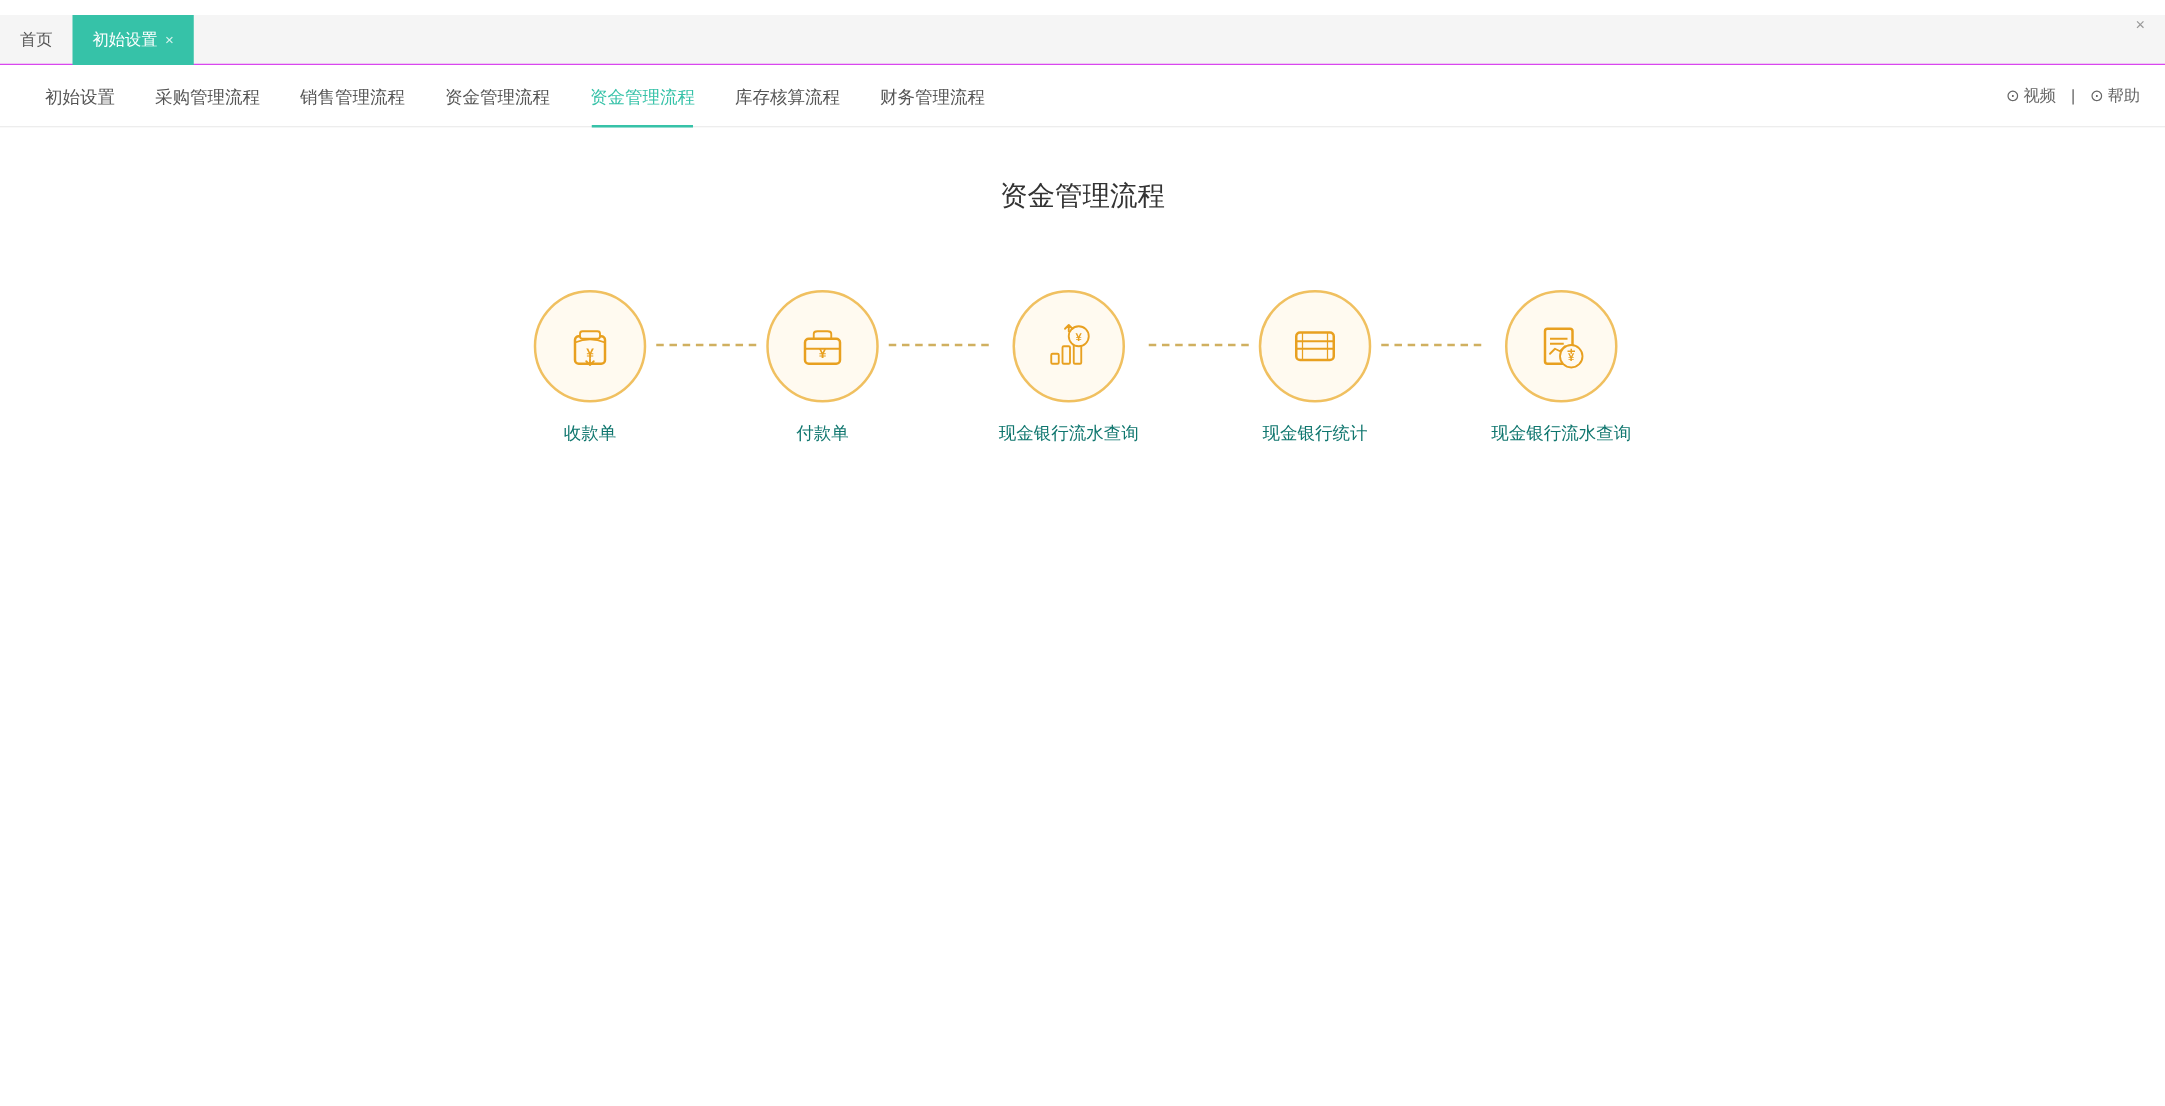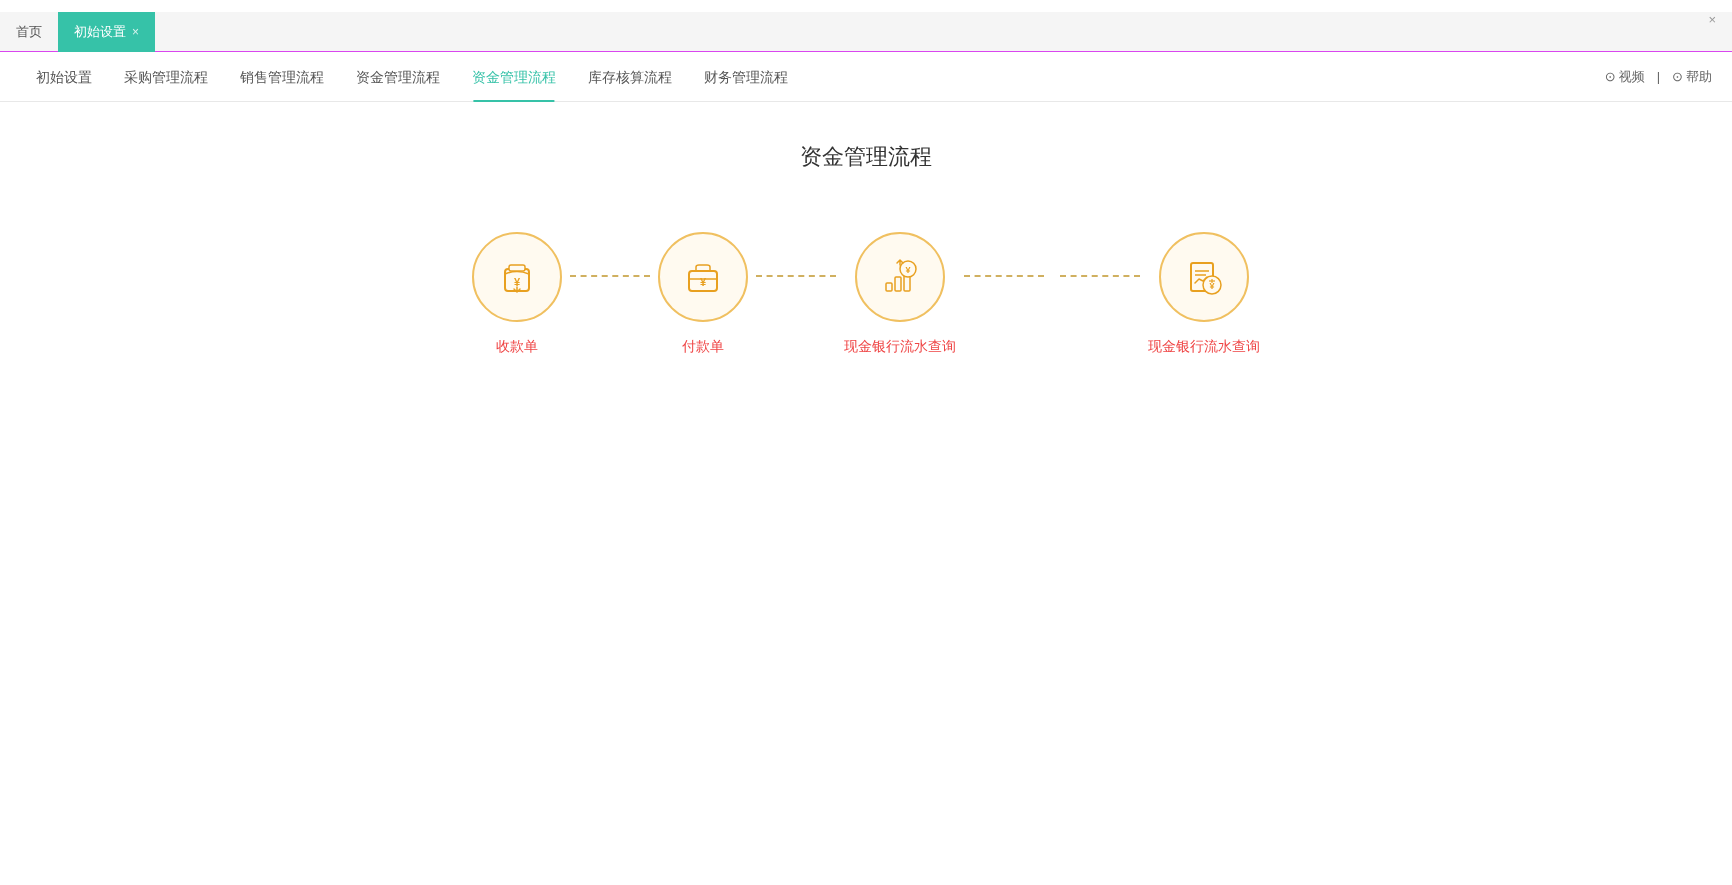--- a/index.html
+++ b/index.html
@@ -134,21 +134,21 @@
       display: flex;
       align-items: center;
       justify-content: center;
     }
     .flow-icon-circle svg {
       width: 44px;
       height: 44px;
     }
     .flow-label {
       font-size: 14px;
-      color: #ef4444;
+      color: #0f766e;
       text-align: center;
     }
     .flow-connector {
       display: flex;
       align-items: center;
       padding: 0 8px;
       padding-bottom: 36px; 
     }
     .dotted-line {
       width: 80px;
@@ -246,20 +246,33 @@
           <path d="M22 10 L22 6 M19 8 L22 5 L25 8" stroke="#e8a020" stroke-width="1.5" stroke-linecap="round" stroke-linejoin="round"></path>
         </svg>
       </div>
       <span class="flow-label">现金银行流水查询</span>
     </div>
 
     <div class="flow-connector">
       <div class="dotted-line"></div>
     </div>
 
+    <div class="flow-item">
+      <div class="flow-icon-circle">
+        <svg viewBox="0 0 44 44" fill="none" xmlns="http://www.w3.org/2000/svg">
+
+          <rect x="7" y="11" width="30" height="22" rx="3" stroke="#e8a020" stroke-width="2" fill="#fffaf0"></rect>
+          <line x1="7" y1="18" x2="37" y2="18" stroke="#e8a020" stroke-width="1.5"></line>
+          <line x1="7" y1="24" x2="37" y2="24" stroke="#e8a020" stroke-width="1.5"></line>
+          <line x1="12" y1="11" x2="12" y2="33" stroke="#e8a020" stroke-width="1"></line>
+          <line x1="32" y1="11" x2="32" y2="33" stroke="#e8a020" stroke-width="1"></line>
+        </svg>
+      </div>
+      <span class="flow-label">现金银行统计</span>
+    </div>
 
     <div class="flow-connector">
       <div class="dotted-line"></div>
     </div>
 
     <div class="flow-item">
       <div class="flow-icon-circle">
         <svg viewBox="0 0 44 44" fill="none" xmlns="http://www.w3.org/2000/svg">
 
           <rect x="9" y="8" width="22" height="28" rx="2" stroke="#e8a020" stroke-width="2" fill="#fffaf0"></rect>

